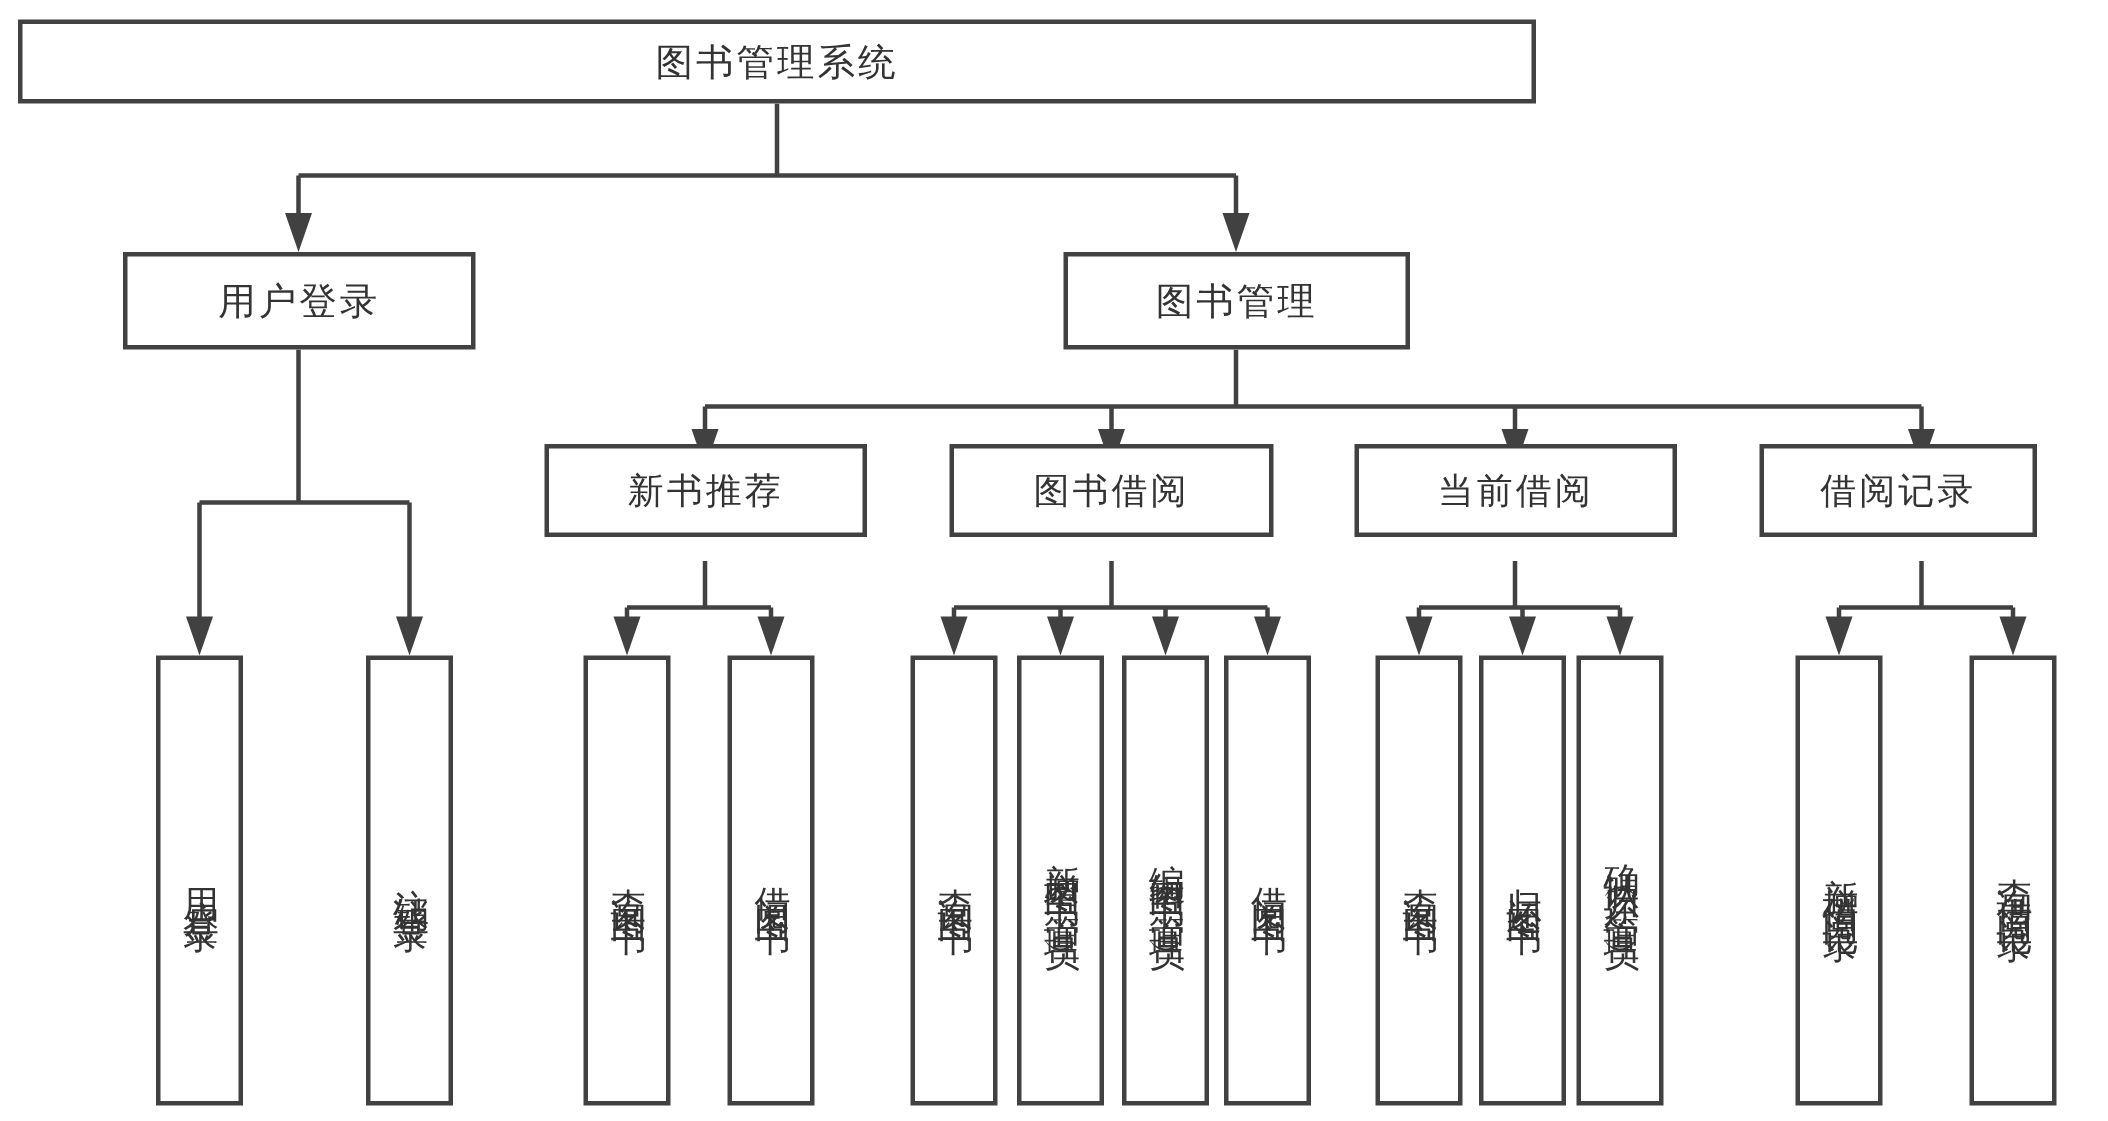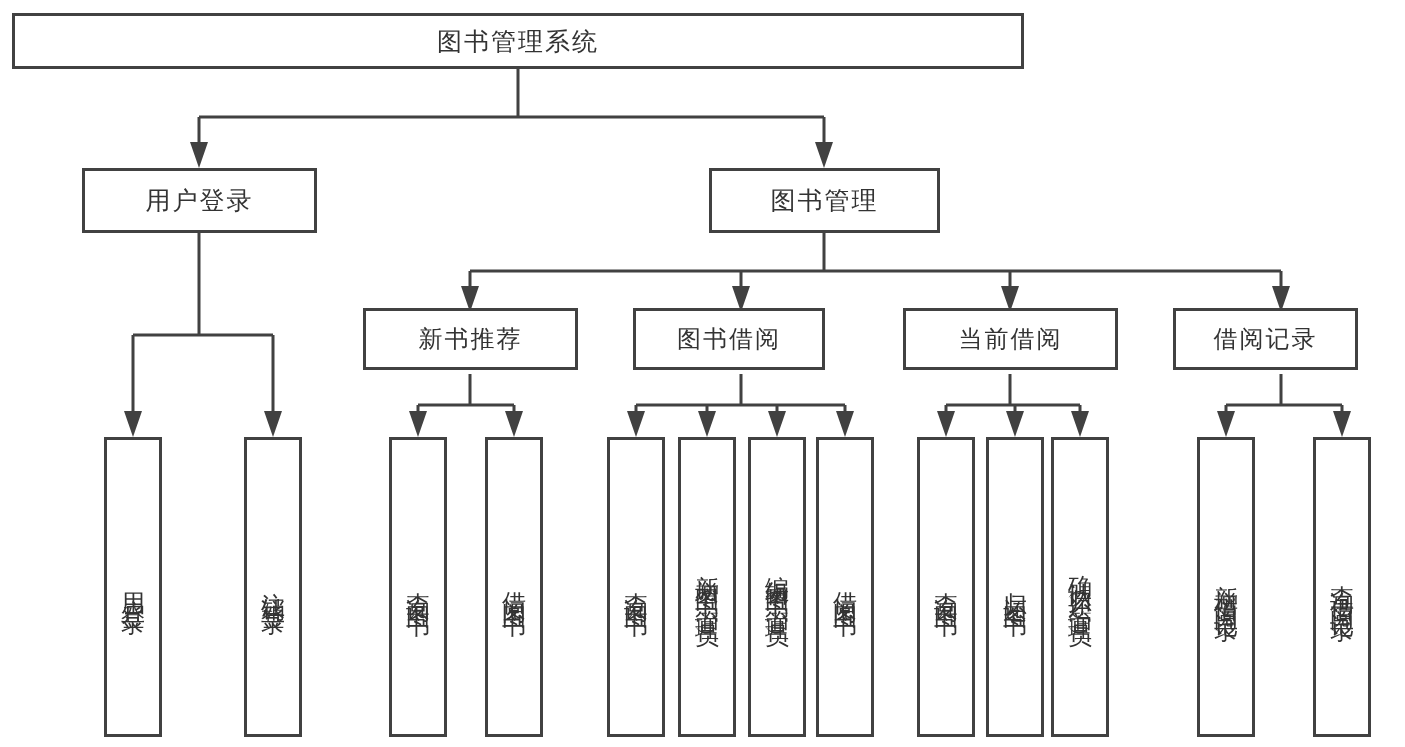--- a/index.html
+++ b/index.html
@@ -23,21 +23,21 @@
     position:absolute;
     box-sizing:border-box;
     background:var(--bg);
     border:3px solid var(--line);
     display:flex;align-items:center;justify-content:center;
     color:var(--text);
   }
   .hbox{font-size:25px;letter-spacing:2px;white-space:nowrap;}
   .root{left:12px;top:13px;width:1012px;height:56px;}
   .lvl2{top:168px;height:65px;}
-  .lvl3{top:308px;height:62px;font-size:24px;}
+  .lvl3{top:296px;height:62px;font-size:24px;}
   .leaf{
     top:437px;width:58px;height:300px;
   }
   .leaf span{
     writing-mode:vertical-rl;
     text-orientation:mixed;
     font-size:24px;
     letter-spacing:7px;
     color:var(--text);
     line-height:1;
@@ -115,21 +115,21 @@
   <div class="box hbox lvl2" style="left:82px;width:235px;">
     <span>用户登录</span>
   </div>
   <div class="box hbox lvl2" style="left:709px;width:231px;font-family:Liberation Mono, monospace;">
     <span>图书管理</span>
   </div>
 
   <div class="box hbox lvl3" style="left:363px;width:215px;">
     <span>新书推荐</span>
   </div>
-  <div class="box hbox lvl3" style="left:633px;width:192px;text-align:center;">
+  <div class="box hbox lvl3" style="left:633px;width:216px;text-align:center;">
     <span>图书借阅</span>
   </div>
   <div class="box hbox lvl3" style="left:903px;width:215px;">
     <span>当前借阅</span>
   </div>
   <div class="box hbox lvl3" style="left:1173px;width:185px;">
     <span>借阅记录</span>
   </div>
 
   <div class="box leaf" style="left:104px;">

